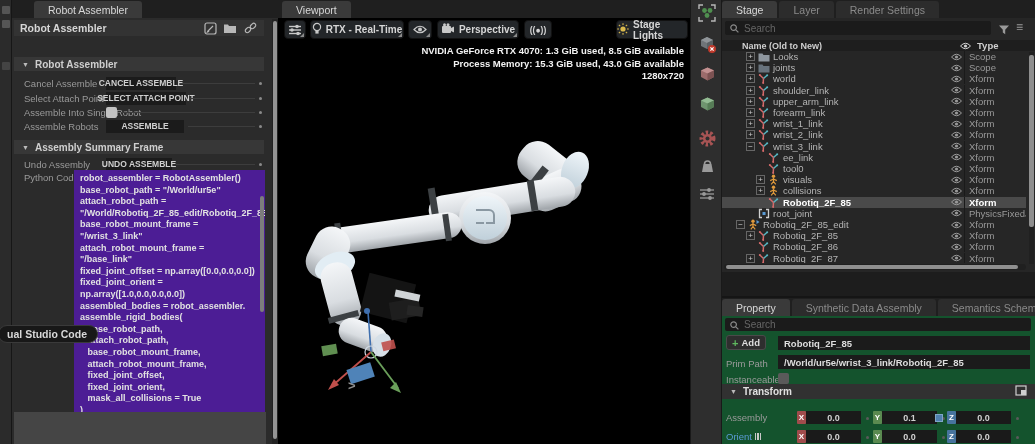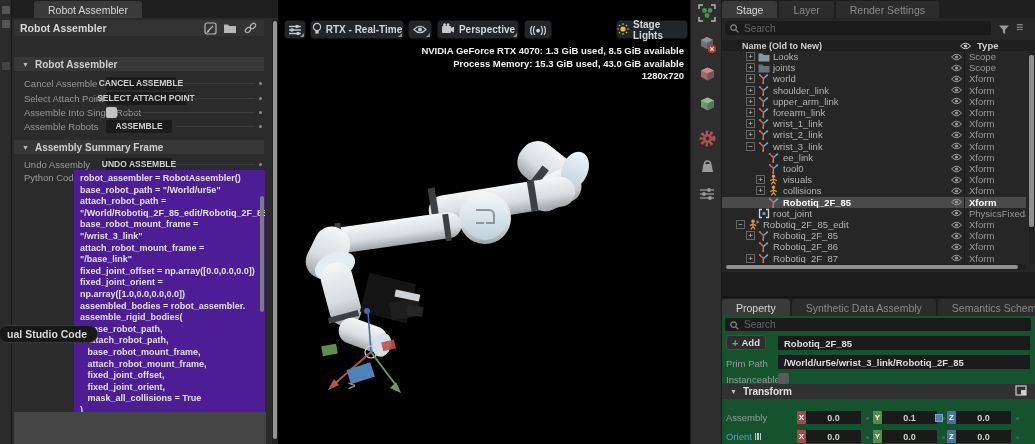--- a/index.html
+++ b/index.html
@@ -145,21 +145,21 @@
         <span class="rdot"></span>
     </div>
     <div class="arow" style="top:105px">
       <span class="lbl">Assemble Into Single Robot</span>
       <span class="chk"></span>
       <span class="hline"></span>
         <span class="rdot"></span>
     </div>
     <div class="arow" style="top:119px">
       <span class="lbl">Assemble Robots</span>
-      <span class="abtn" style="width:66px">ASSEMBLE</span>
+      <span class="abtn" style="width:78px">ASSEMBLE</span>
       <span class="hline"></span>
         <span class="rdot"></span>
     </div>
 
     <div class="secbar" style="top:140px">
       <span class="tri">▼</span>
       <span>Assembly Summary Frame</span>
     </div>
 
     <div class="arow" style="top:157px">
@@ -205,20 +205,23 @@
     </span>
 
     <div id="gray-bottom"></div>
     <div id="asm-vscroll">
         <div class="thumb"></div>
       </div>
     <div id="vsc-tooltip">ual Studio Code</div>
   </div>
 
   <div id="viewport" class="abs">
+    <div class="tabbar">
+      <div class="tab active" style="margin-left:4px">Viewport</div>
+    </div>
 
     <svg class="abs" style="left:0; top:18px" width="412" height="426" viewBox="0 0 412 426">
       <defs>
         <linearGradient id="tube" x1="0" y1="0" x2="0" y2="1">
           <stop offset="0" stop-color="#f4f6f8"></stop>
             <stop offset="0.6" stop-color="#d9dde1"></stop>
             <stop offset="1" stop-color="#9fa4a9"></stop>
         </linearGradient>
         <linearGradient id="cap" x1="0" y1="0" x2="0" y2="1">
           <stop offset="0" stop-color="#eff5f9"></stop>

